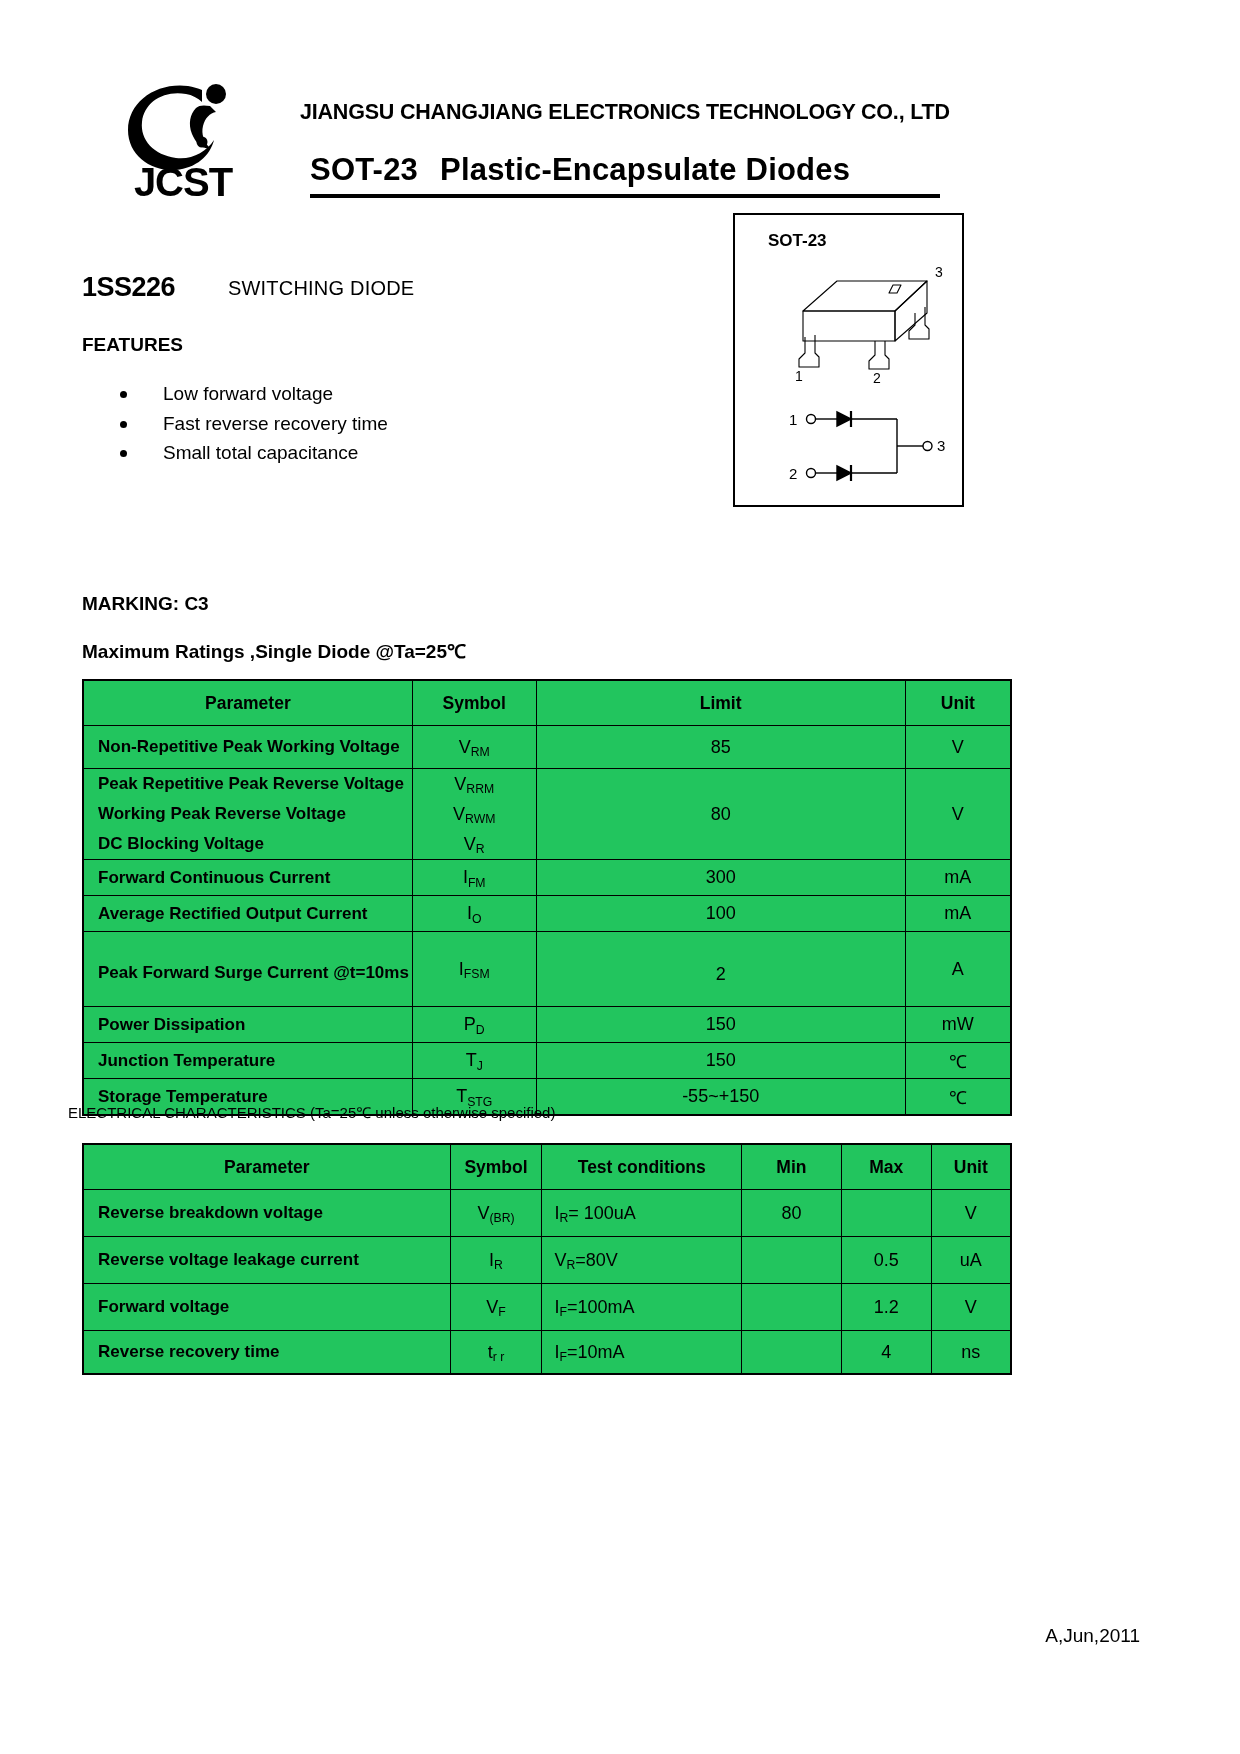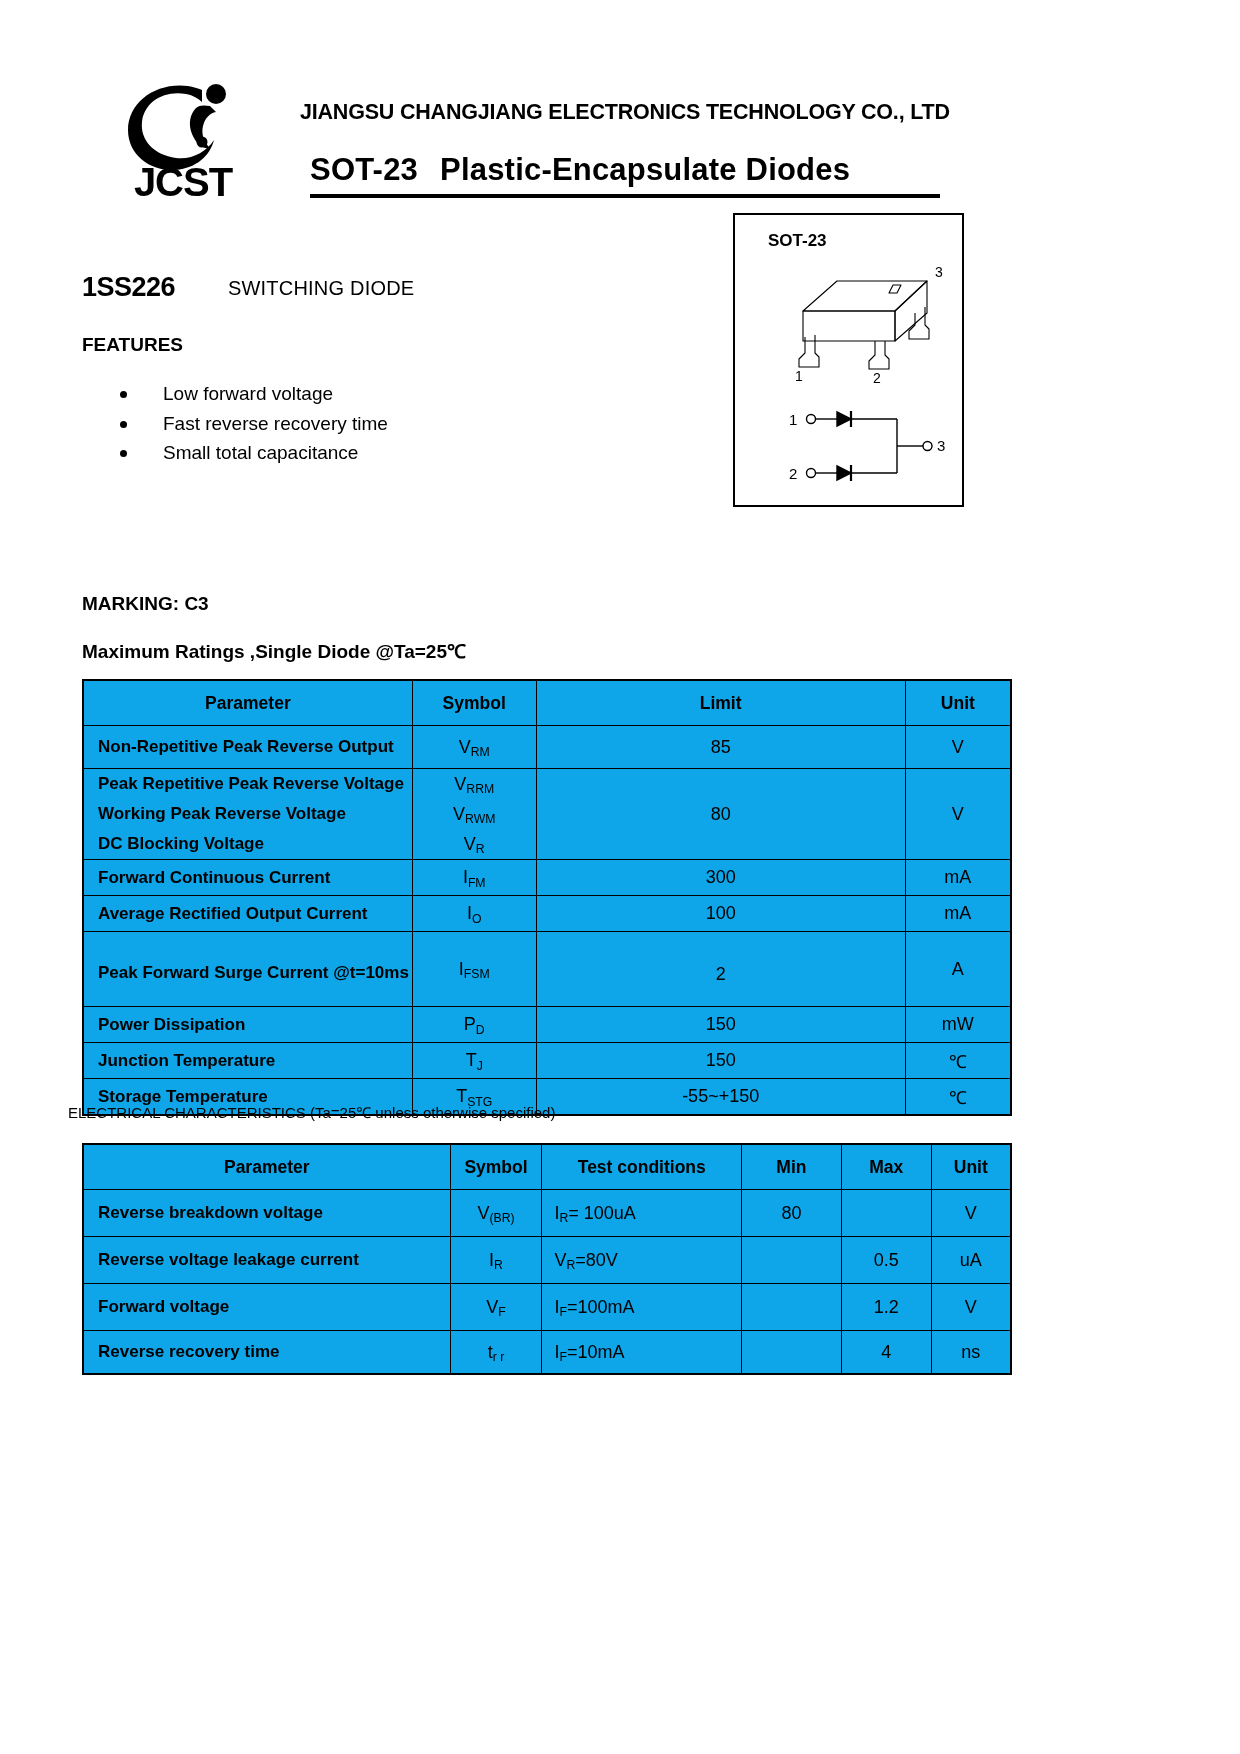--- a/index.html
+++ b/index.html
@@ -180,21 +180,21 @@
     left: 68px;
     top: 1102px;
     font-size: 15px;
     font-weight: normal;
   }
 
   
   table.dt {
     border-collapse: collapse;
     position: absolute;
-    background: #0ea5e9;
+    background: #22c55e;
   }
   table.dt td, table.dt th {
     border: 1.5px solid #000;
     padding: 0;
     vertical-align: middle;
   }
   table#max-ratings-table {
     left: 82px;
     top: 679px;
     width: 930px;
@@ -363,21 +363,21 @@
     </colgroup>
     <tbody>
       <tr>
         <th class="th-cell outer-top outer-left">Parameter</th>
         <th class="th-cell outer-top">Symbol</th>
         <th class="th-cell outer-top">Limit</th>
         <th class="th-cell outer-top outer-right">Unit</th>
       </tr>
 
       <tr>
-        <td class="param-cell outer-left" style="height:42px">Non-Repetitive Peak Reverse Output</td>
+        <td class="param-cell outer-left" style="height:42px">Non-Repetitive Peak Working Voltage</td>
         <td class="sym-cell">
           <span>V</span><sub>RM</sub>
         </td>
         <td class="val-cell">85</td>
         <td class="unit-cell outer-right">V</td>
       </tr>
 
       <tr>
         <td class="param-cell outer-left" style="height:30px;border-bottom:none">Peak Repetitive Peak Reverse Voltage</td>
         <td class="sym-cell" style="border-bottom:none">
@@ -524,14 +524,15 @@
         <td class="cond-cell outer-bot">
           <span>I</span><sub>F</sub><span>=10mA</span>
         </td>
         <td class="val-cell outer-bot"></td>
         <td class="val-cell outer-bot">4</td>
         <td class="unit-cell outer-bot outer-right">ns</td>
       </tr>
     </tbody>
   </table>
 
+  <div class="footer">A,Jun,2011</div>
 
 </div>
 
 </body></html>

